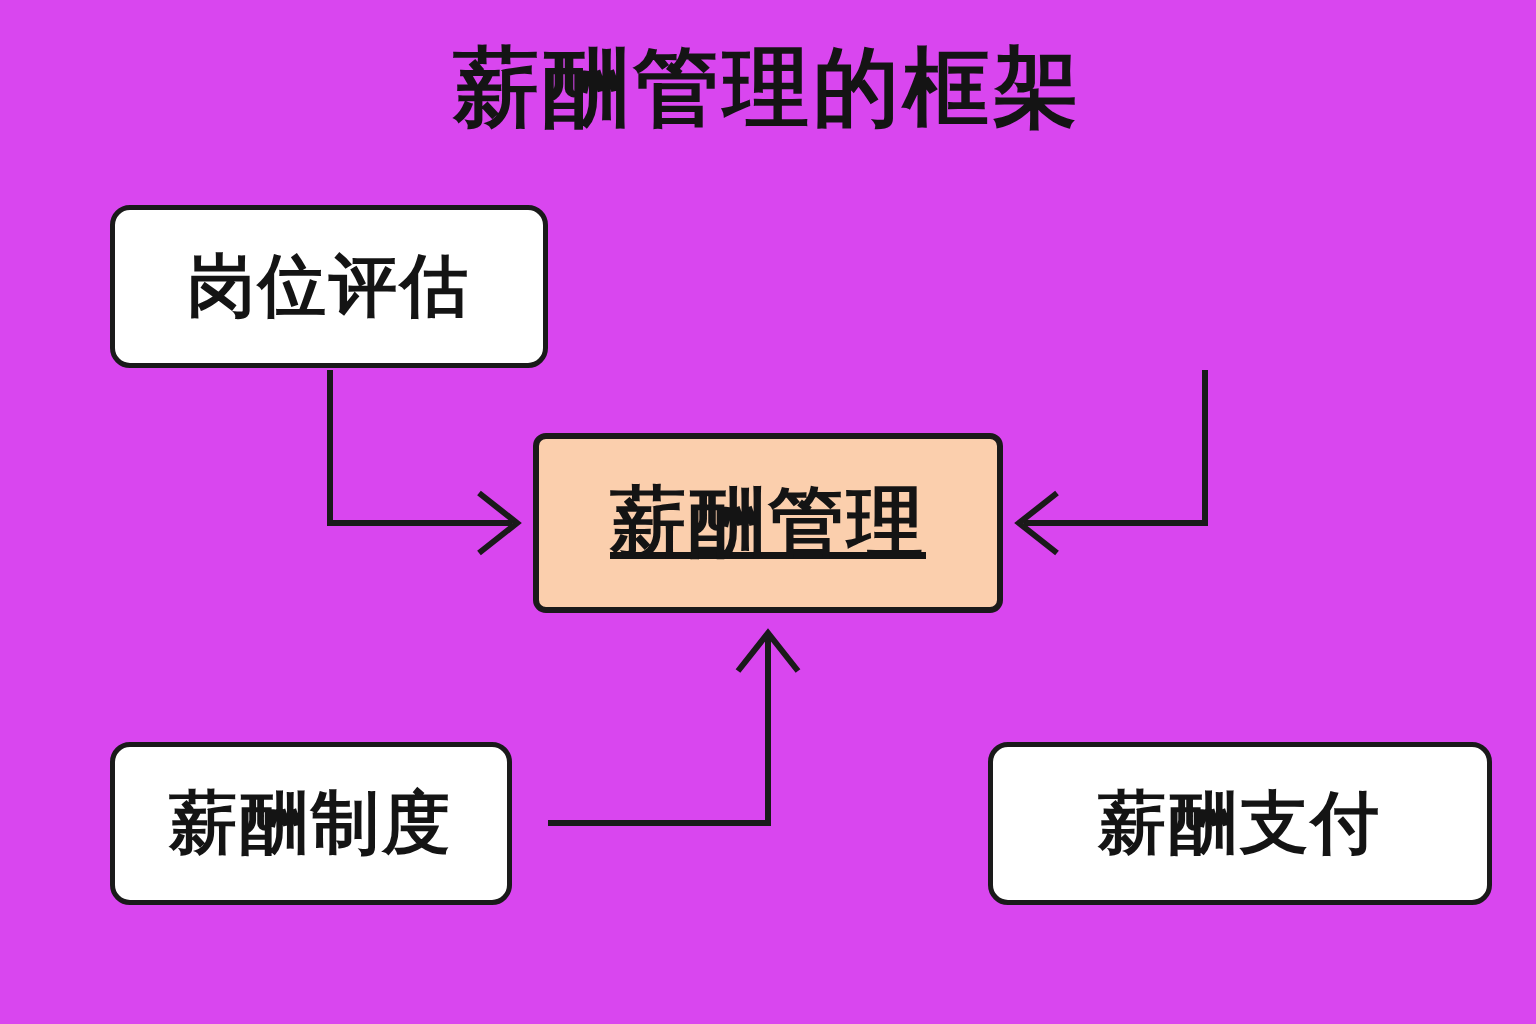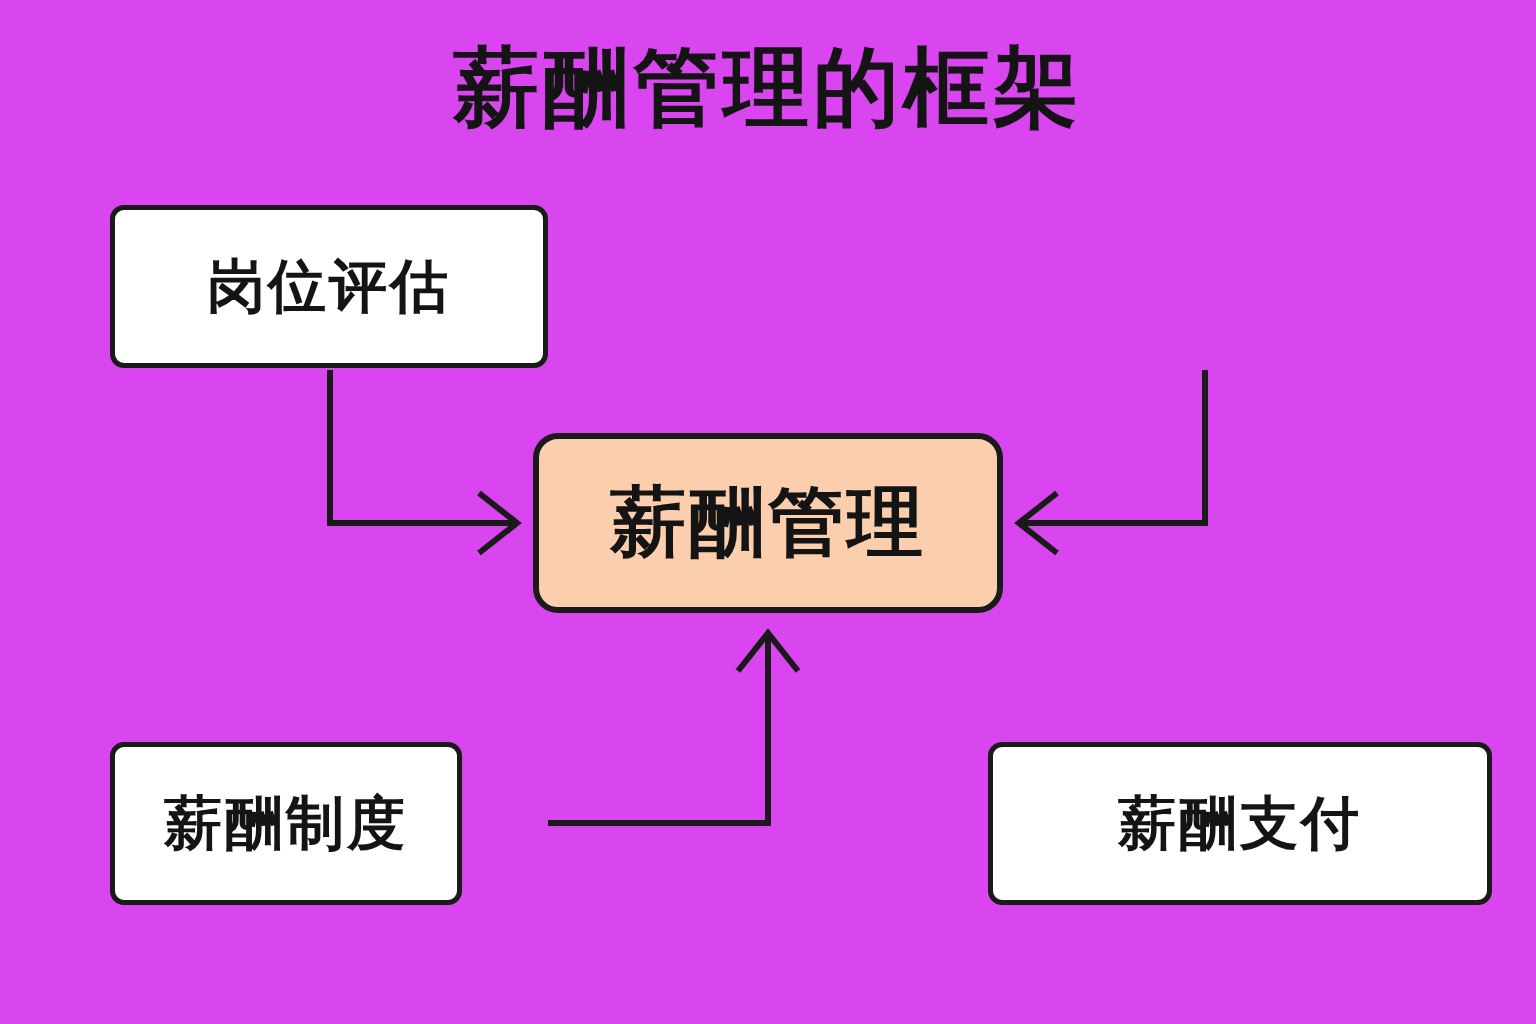--- a/index.html
+++ b/index.html
@@ -25,38 +25,39 @@
     font-size: 86px;
     font-weight: 700;
     color: #141414;
     letter-spacing: 4px;
   }
   .node {
     position: absolute;
     box-sizing: border-box;
     background: #ffffff;
     border: 5px solid #1a1a1a;
-    border-radius: 14px;
+    border-radius: 20px;
     display: flex;
     align-items: center;
     justify-content: center;
     color: #141414;
     font-weight: 700;
-    font-size: 58px;
+    font-size: 68px;
     letter-spacing: 3px;
   }
   .node.top-left     { left: 110px; top: 205px; width: 438px; height: 163px; }
   .node.top-right    { left: 988px; top: 205px; width: 438px; height: 163px; }
-  .node.bottom-left  { left: 110px; top: 742px; width: 352px; height: 163px; }
+  .node.bottom-left  { left: 110px; top: 742px; width: 402px; height: 163px; }
   .node.bottom-right { left: 988px; top: 742px; width: 504px; height: 163px; }
   .node.center {
     left: 533px; top: 433px; width: 470px; height: 180px;
-    border-radius: 25px;
+    border-radius: 13px;
     font-size: 76px;
     border-width: 6px;
+    text-decoration: underline;
   }
   .edges {
     position: absolute;
     left: 0; top: 0;
     width: 1536px;
     height: 1024px;
   }
   .edges polyline {
     fill: none;
     stroke: #1a1a1a;

